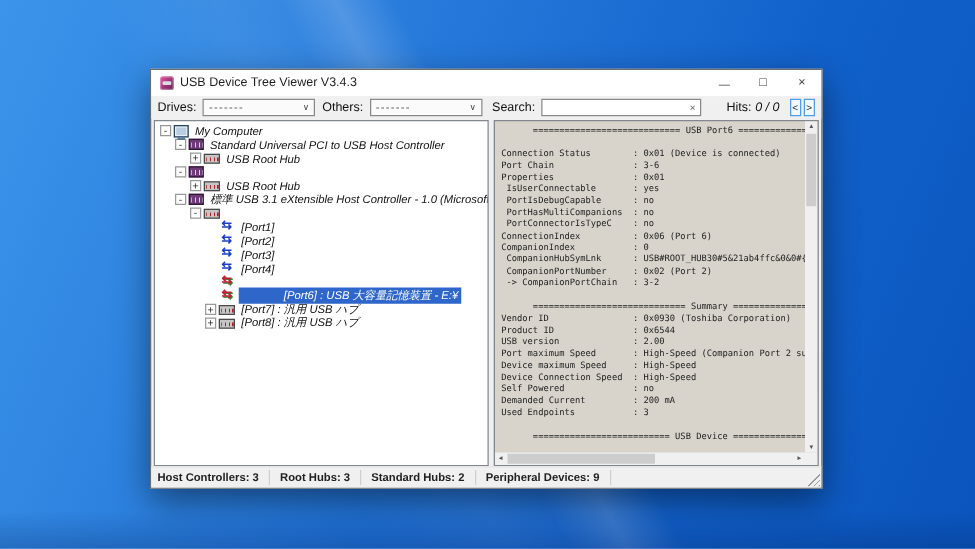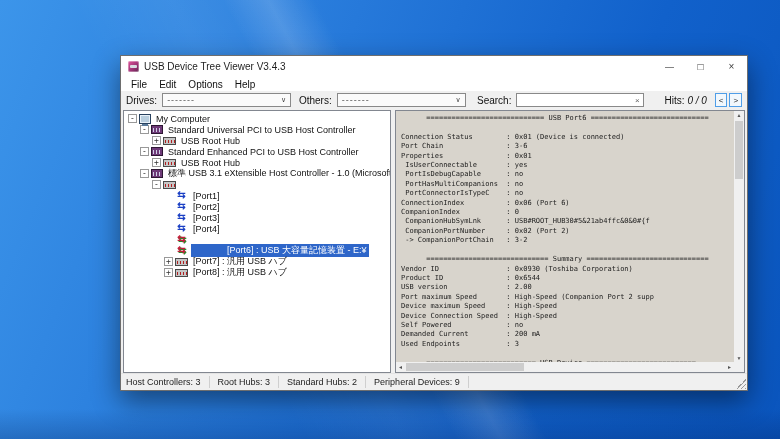--- a/index.html
+++ b/index.html
@@ -9,21 +9,21 @@
   
   .desktop { position:absolute; inset:0;
     background:linear-gradient(112deg,#3c95ea 0%,#2679da 38%,#1161cb 70%,#0a55bd 100%); }
   .desktop::before { content:""; position:absolute; inset:0;
     background:linear-gradient(62deg, transparent 45%, rgba(255,255,255,.16) 49.5%, transparent 54%),
                linear-gradient(62deg, transparent 30%, rgba(255,255,255,.06) 40%, transparent 55%); }
   .desktop::after { content:""; position:absolute; left:0; right:0; bottom:0; height:30px;
     background:linear-gradient(180deg, transparent, rgba(0,30,90,.25)); }
 
   
-  .window { position:absolute; left:120px; top:55px; width:628px; height:336px;
+  .window { position:absolute; left:120px; top:55px; width:538px; height:336px;
     background:#f0f0f0; border:1px solid #6e6e6e;
     box-shadow:0 10px 26px rgba(0,0,0,.45); display:flex; flex-direction:column; }
 
   .titlebar { height:21px; background:#ffffff; display:flex; align-items:center;
     padding-left:7px; flex:none; }
   .app-icon { width:11px; height:11px; margin-right:5px; border-radius:2px; flex:none;
     background:linear-gradient(135deg,#e0559a 0%,#a03377 55%,#5f2450 100%);
     box-shadow:inset 0 0 0 1px rgba(255,255,255,.35); position:relative; }
   .app-icon::after { content:""; position:absolute; left:2px; top:4px; width:7px; height:3px;
     background:#d9dce2; border-radius:1px; }
@@ -95,26 +95,26 @@
   .ticon.controller { width:12px; height:9px; background:#6e3a78; border:1px solid #2d1733; }
   .ticon.controller::after { content:""; position:absolute; left:1px; top:2px; width:9px; height:4px;
     background:repeating-linear-gradient(90deg,#cfcfe6 0 1px,transparent 1px 3px); }
   .ticon.hub { width:13px; height:8px; background:#c6c6c6; border:1px solid #4a4a4a; }
   .ticon.hub::after { content:""; position:absolute; left:1px; top:2px; width:10px; height:3px;
     background:repeating-linear-gradient(90deg,#b02020 0 1px,transparent 1px 3px); }
   .ticon.port, .ticon.port-connected { width:13px; height:11px; font-size:10px; line-height:10px;
     text-align:center; font-weight:bold; }
   .ticon.port { color:#1a3fc4; }
   .ticon.port-connected { color:#c2203a; text-shadow:1px 1px 0 #2a8a2a; }
-  .tlabel { padding:0 2px; }
+  .tlabel { padding:0 2px;font-style:italic; }
   .tlabel.selected { background:#2e66c9; color:#fff;padding-left:36px; }
 
   
   .statusbar { height:17px; flex:none; background:#f0f0f0; display:flex; align-items:center;
-    border-top:1px solid #e3e3e3; position:relative; }
+    border-top:1px solid #e3e3e3; position:relative;font-weight:bold; }
   .status-cell { font-size:9px; color:#222; padding:0 8px; height:12px; line-height:12px;
     border-right:1px solid #cfcfcf; white-space:nowrap; }
   .status-cell:first-child { padding-left:5px; }
   .resize-grip { position:absolute; right:1px; bottom:1px; width:10px; height:10px;
     background:
       linear-gradient(135deg, transparent 50%, #9a9a9a 50% 57%, transparent 57% 71%, #9a9a9a 71% 78%, transparent 78% 92%, #9a9a9a 92%); }
 </style>
 </head>
 <body>
 
@@ -124,26 +124,20 @@
     <div class="titlebar">
       <span class="app-icon"></span>
       <span class="title">USB Device Tree Viewer V3.4.3</span>
       <div class="win-controls">
         <span class="win-btn min">—</span>
         <span class="win-btn">□</span>
         <span class="win-btn">×</span>
       </div>
     </div>
 
-    <div class="menubar" id="menubar">
-        <span class="menu-item">File</span>
-        <span class="menu-item">Edit</span>
-        <span class="menu-item">Options</span>
-        <span class="menu-item">Help</span>
-      </div>
 
     <div class="toolbar">
       <span class="tb-label">Drives:</span>
       <div class="combo">
         <span class="val">-------</span>
         <span class="combo-arrow">∨</span>
       </div>
       <span class="gap8"></span>
       <span class="tb-label">Others:</span>
       <div class="combo">
@@ -175,21 +169,20 @@
             <span class="tlabel">Standard Universal PCI to USB Host Controller</span>
           </div>
           <div class="tree-row" style="padding-left: 27px;">
             <span class="expander">+</span>
             <span class="ticon hub"></span>
             <span class="tlabel">USB Root Hub</span>
           </div>
           <div class="tree-row" style="padding-left: 15px;">
             <span class="expander">-</span>
             <span class="ticon controller"></span>
-            <span class="tlabel">Standard Enhanced PCI to USB Host Controller</span>
           </div>
           <div class="tree-row" style="padding-left: 27px;">
             <span class="expander">+</span>
             <span class="ticon hub"></span>
             <span class="tlabel">USB Root Hub</span>
           </div>
           <div class="tree-row" style="padding-left: 15px;">
             <span class="expander">-</span>
             <span class="ticon controller"></span>
             <span class="tlabel">標準 USB 3.1 eXtensible Host Controller - 1.0 (Microsoft)</span>

